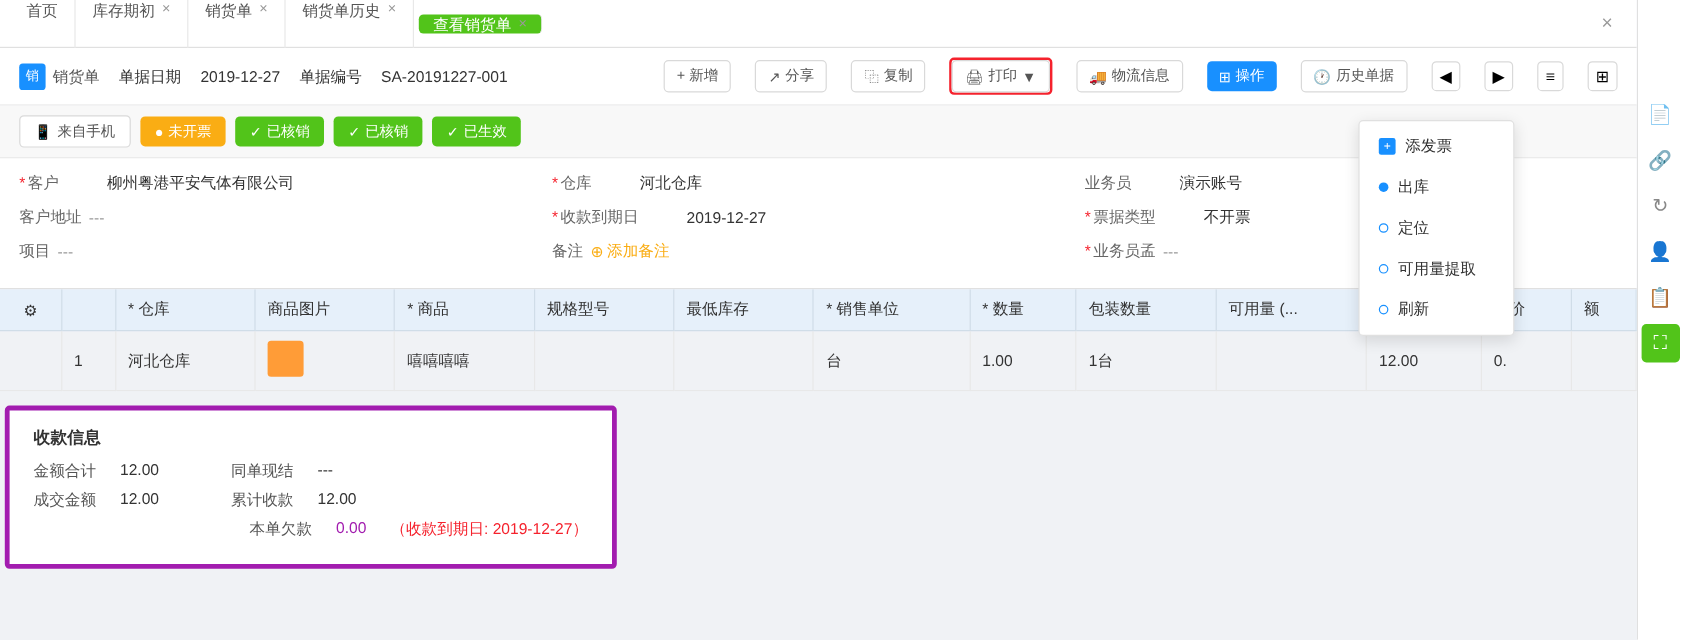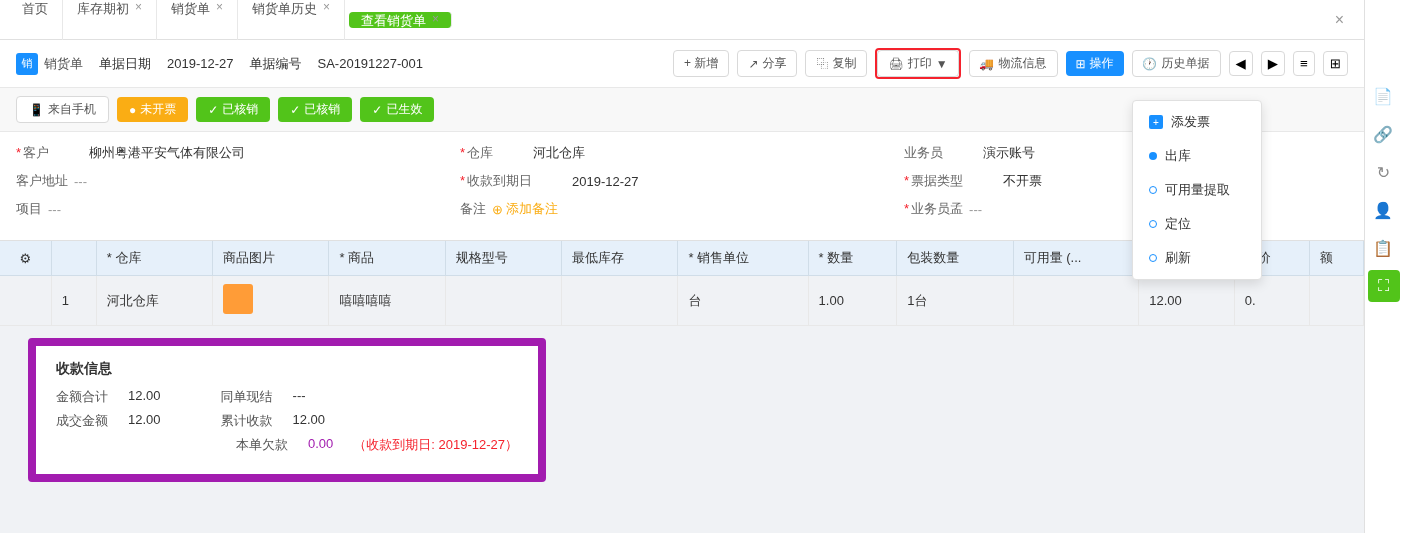--- a/index.html
+++ b/index.html
@@ -33,21 +33,21 @@
       border-bottom: 1px solid #e8e8e8; background: #fff; gap: 16px;
     }
     .doc-title { display: flex; align-items: center; gap: 6px; color: #555; font-size: 13px; }
     .doc-title .icon-box {
       width: 22px; height: 22px; background: #1890ff; border-radius: 3px;
       display: flex; align-items: center; justify-content: center; color: #fff; font-size: 11px;
     }
     .doc-meta { display: flex; align-items: center; gap: 16px; color: #555; font-size: 13px; }
     .doc-meta span { color: #333; }
     .doc-actions {
-      margin-left: auto; display: flex; align-items: center; gap: 8px;
+      margin-left: auto; display: flex; align-items: center; gap: 20px;
     }
     .btn-action {
       display: flex; align-items: center; gap: 4px; padding: 4px 10px;
       border: 1px solid #d9d9d9; border-radius: 4px; background: #fff;
       cursor: pointer; color: #555; font-size: 12px; white-space: nowrap;
     }
     .btn-action.logistics { background: #fff; border: 1px solid #d9d9d9; }
     .btn-action.operations {
       background: #1890ff; color: #fff; border: none; border-radius: 4px;
     }
@@ -108,21 +108,21 @@
     }
 
     
     .product-thumb {
       width: 30px; height: 30px; background: #ff9c37;
       border-radius: 3px; display: inline-block;
     }
 
     
     .payment-box {
-      border: 8px solid #a21caf; margin: 12px 24px; padding: 14px 20px;
+      border: 4px solid #a21caf; margin: 12px 0; padding: 14px 20px;
       border-radius: 4px; background: #fff; display: inline-block; min-width: 500px;
     }
     .payment-title { font-weight: bold; font-size: 14px; margin-bottom: 10px; }
     .payment-row { display: flex; gap: 60px; margin-bottom: 6px; font-size: 13px; }
     .payment-item { display: flex; gap: 20px; }
     .payment-key { color: #555; }
     .payment-val { color: #333; }
     .payment-red { color: #a21caf; }
     .payment-date { color: #f5222d; }
 
@@ -403,24 +403,24 @@
 <div class="dropdown-menu">
   <div class="dropdown-item">
     <div class="icon-square">+</div>
     <span>添发票</span>
   </div>
   <div class="dropdown-item">
     <div class="dot dot-blue"></div>
     <span>出库</span>
   </div>
   <div class="dropdown-item">
+    <div class="dot" style="background:#fff; border: 1px solid #1890ff;"></div>
+    <span>定位</span>
+  </div>
+  <div class="dropdown-item">
     <div class="dot" style="background:#ccc; border: 1px solid #1890ff; background:#fff;"></div>
     <span>可用量提取</span>
-  </div>
-  <div class="dropdown-item">
-    <div class="dot" style="background:#fff; border: 1px solid #1890ff;"></div>
-    <span>定位</span>
   </div>
   <div class="dropdown-item">
     <div class="dot" style="background:#fff; border: 1px solid #1890ff;"></div>
     <span>刷新</span>
   </div>
 </div>
 
 </body></html>

